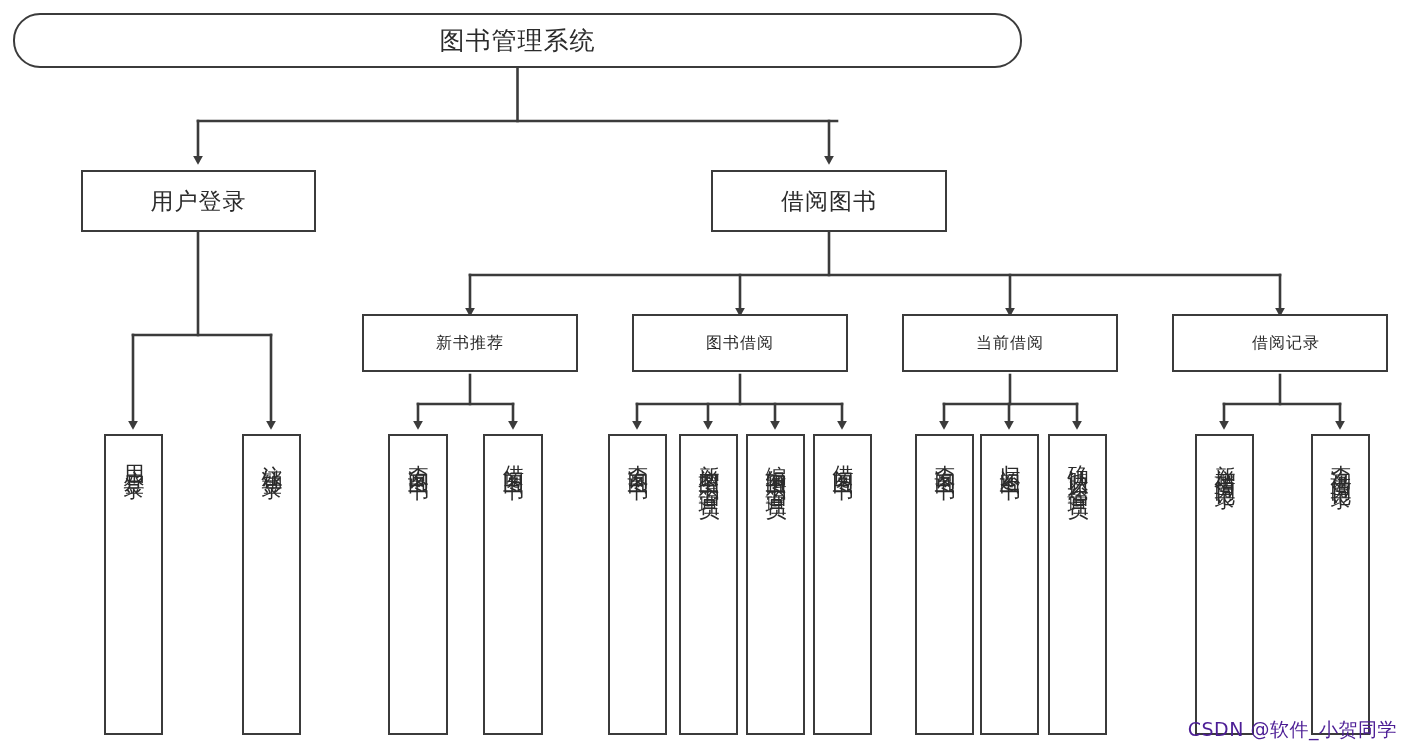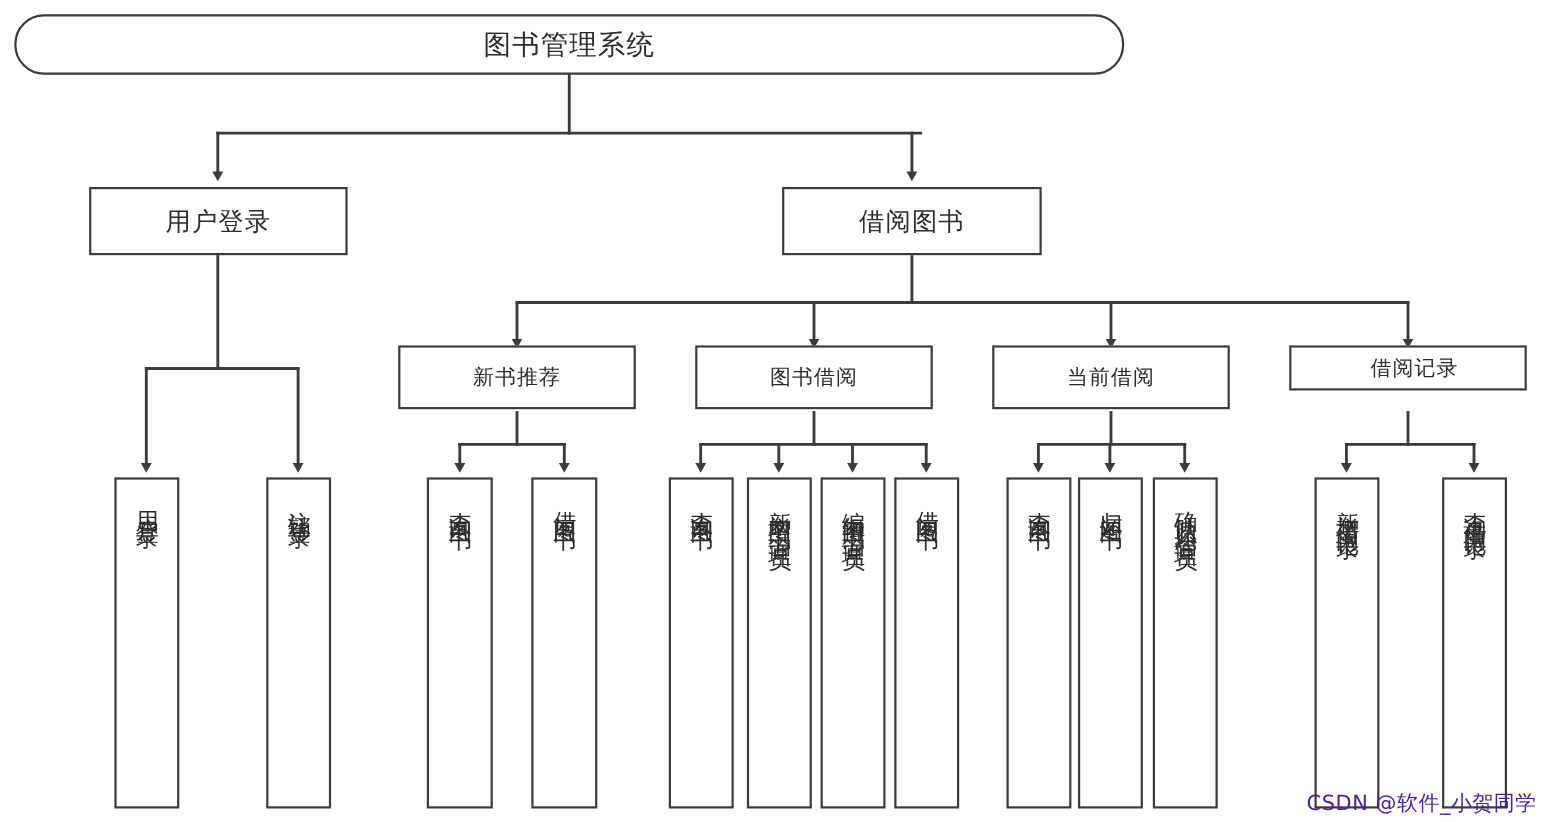--- a/index.html
+++ b/index.html
@@ -37,21 +37,21 @@
     border-width:2px;
     font-size:25px;
     letter-spacing:1px;
     border-radius:27px;
   }
   .node.lvl1{
     font-size:23px;
     letter-spacing:1px;
   }
   .node.lvl2{
-    font-size:19px;
+    font-size:16px;
     letter-spacing:1px;
   }
   
   .node.leaf{
     font-size:21px;
     padding-top:12px;
     align-items:flex-start;
     justify-content:center;
   }
   .node.leaf .vtext{
@@ -146,21 +146,21 @@
   </div>
 
   <div class="node lvl2" style="left:902px;top:314px;width:216px;height:58px;">
     <span>当前借阅</span>
   </div>
 
   <div class="node lvl2" style="left:632px;top:314px;width:216px;height:58px;">
     <span>图书借阅</span>
   </div>
 
-  <div class="node lvl2" style="left:1172px;top:314px;width:216px;height:41px;padding-left:12px;">
+  <div class="node lvl2" style="left:1172px;top:314px;width:216px;height:58px;padding-left:12px;">
     <span>借阅记录</span>
   </div>
 
   <div class="node leaf" style="left:104px;top:434px;width:59px;height:301px;">
     <span class="vtext">用户登录</span>
   </div>
 
   <div class="node leaf" style="left:242px;top:434px;width:59px;height:301px;">
     <span class="vtext">注销登录</span>
   </div>

